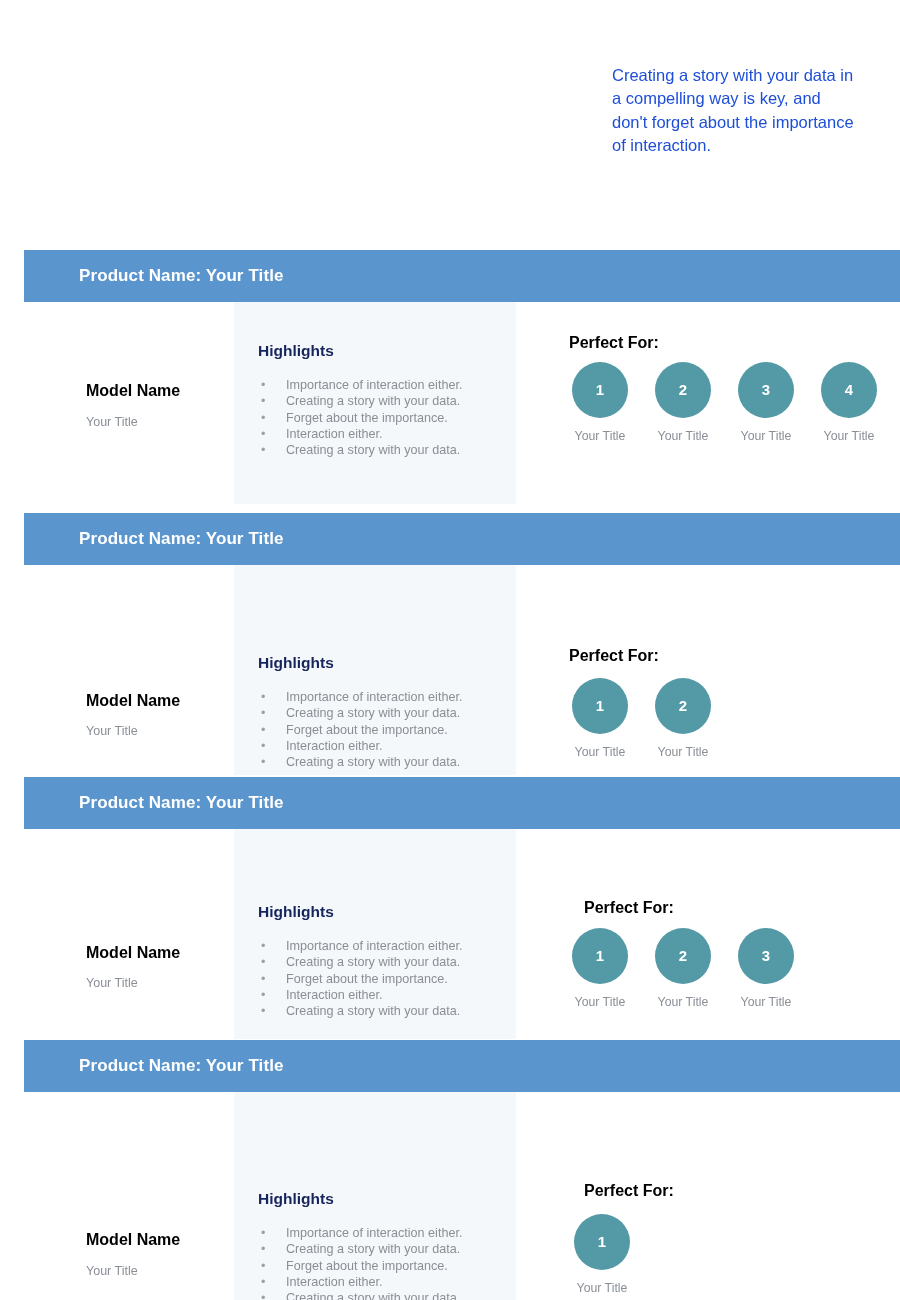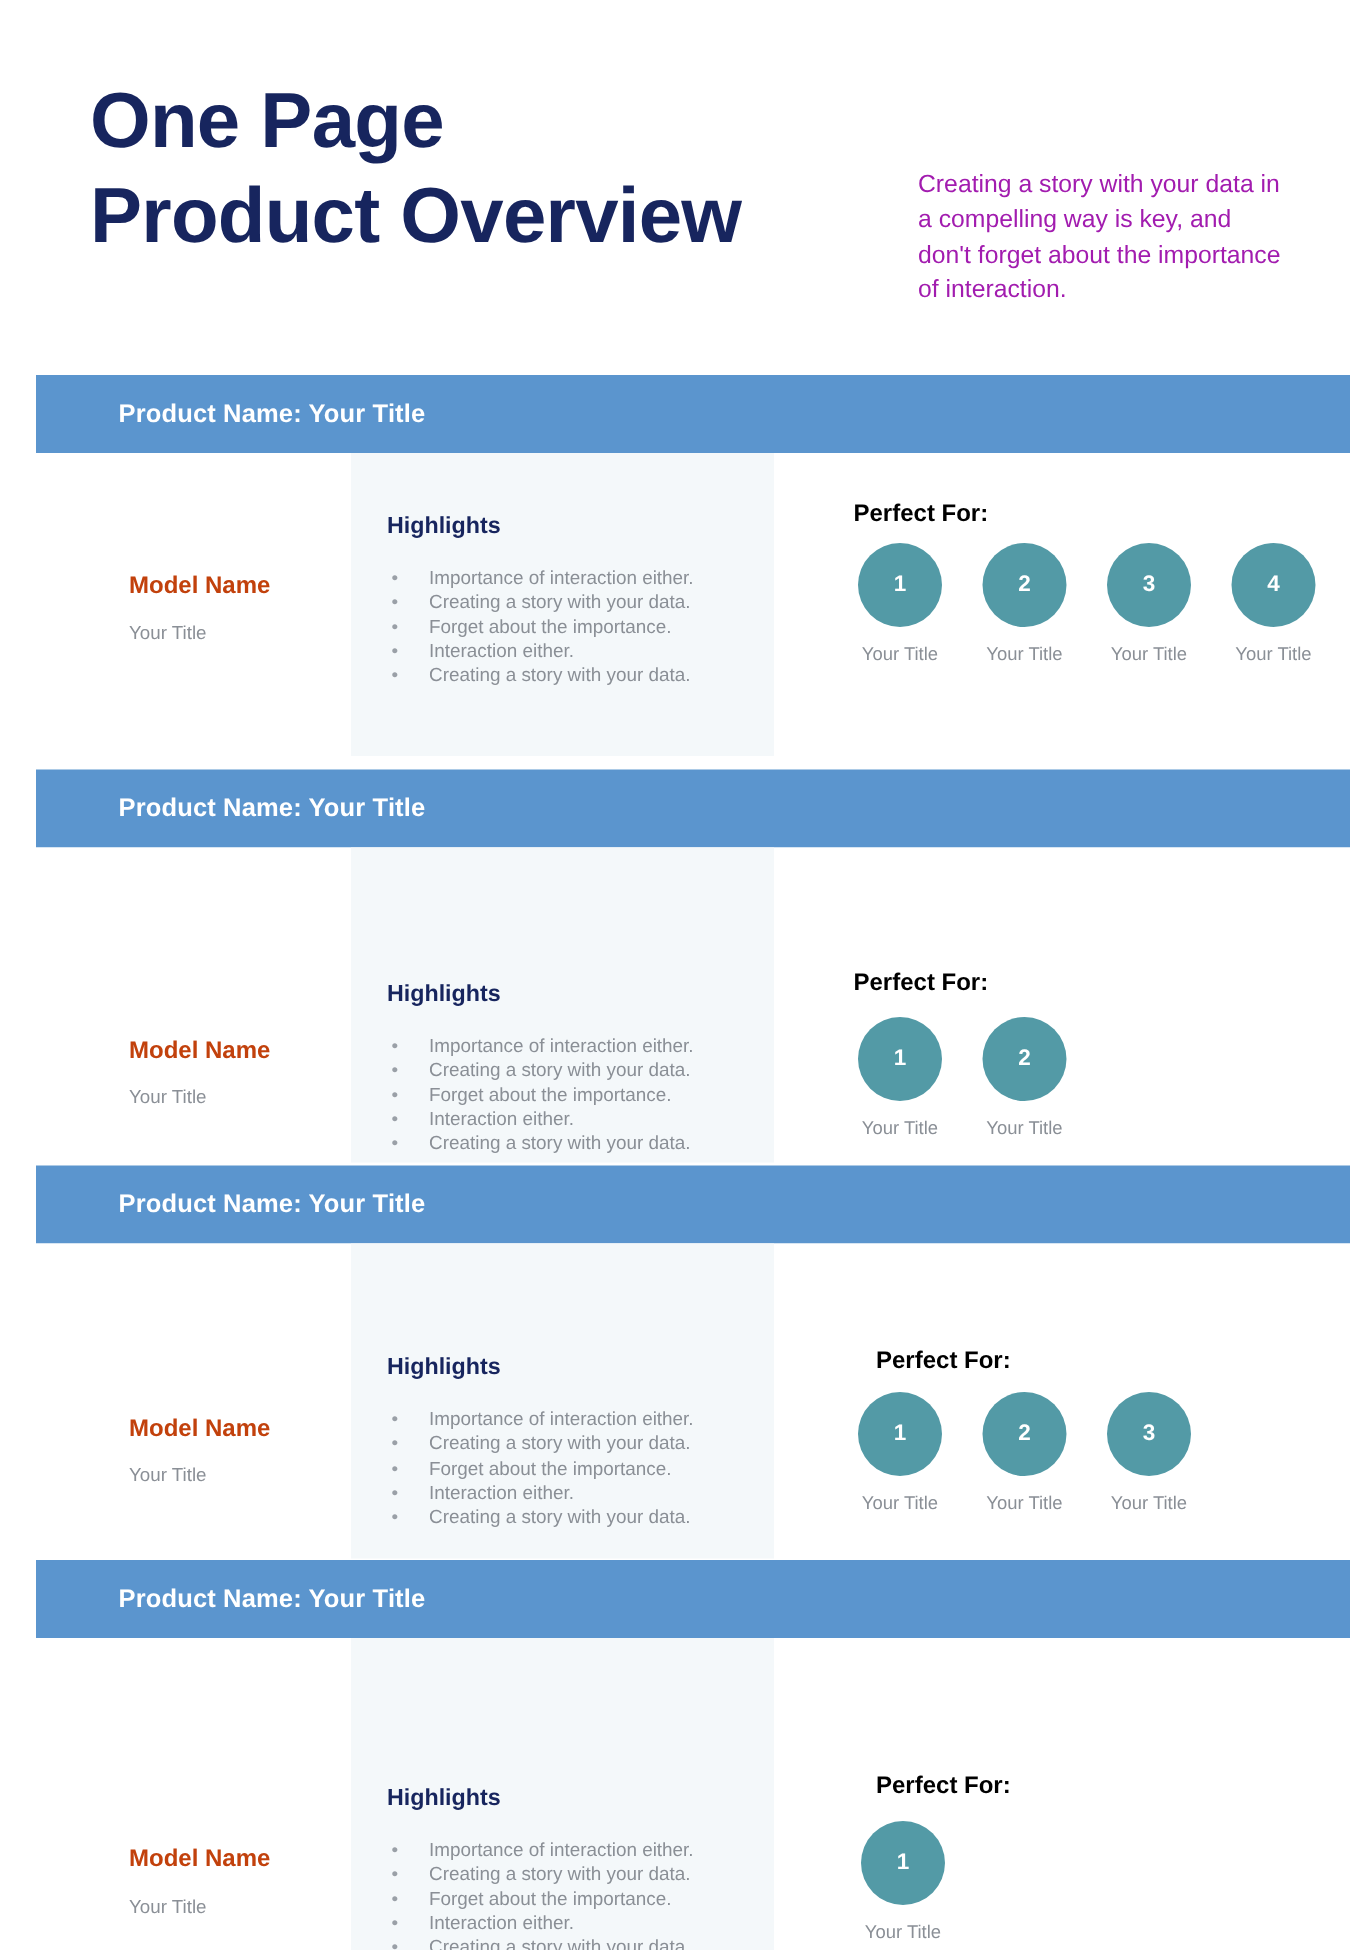--- a/index.html
+++ b/index.html
@@ -42,24 +42,23 @@
     font-weight: bold;
     line-height: 1.22;
     letter-spacing: -0.5px;
     white-space: pre-line;
   }
   .header-desc {
     position: absolute;
     left: 612px;
     top: 64px;
     width: 248px;
-    color: #a21caf;
+    color: #1d4ed8;
     font-size: 16.5px;
     line-height: 1.42;
-    margin-top: 48px;
   }
 
   
   .section {
     position: absolute;
     left: 0;
     width: 900px;
     margin-left: 24px;
   }
   .banner {
@@ -94,21 +93,21 @@
   .model-col {
     position: absolute;
     left: 0;
     width: 210px;
     top: 0;
     height: 100%;
   }
   .model-name {
     position: absolute;
     left: 62px;
-    color: #c2410c;
+    color: #000000;
     font-size: 16px;
     font-weight: bold;
     white-space: nowrap;
   }
   .model-sub {
     position: absolute;
     left: 62px;
     color: #8a8f96;
     font-size: 12.5px;
     white-space: nowrap;
@@ -195,22 +194,20 @@
     font-size: 12.3px;
     white-space: nowrap;
   }
 </style>
 </head>
 <body>
 
 <div class="page">
 
   <div class="header">
-    <div class="page-title">One Page
-Product Overview</div>
     <div class="header-desc">Creating a story with your data in a compelling way is key, and don't forget about the importance of interaction.</div>
   </div>
 
   <div id="sections-root">
       <div class="section" style="top: 250px; height: 254px;">
         <div class="banner" style="height: 52px;">
           <div class="banner-title" style="height: 52px; line-height: 52px;">Product Name: Your Title</div>
         </div>
         <div class="body-area" style="top: 52px; height: 202px;">
           <div class="model-col">

